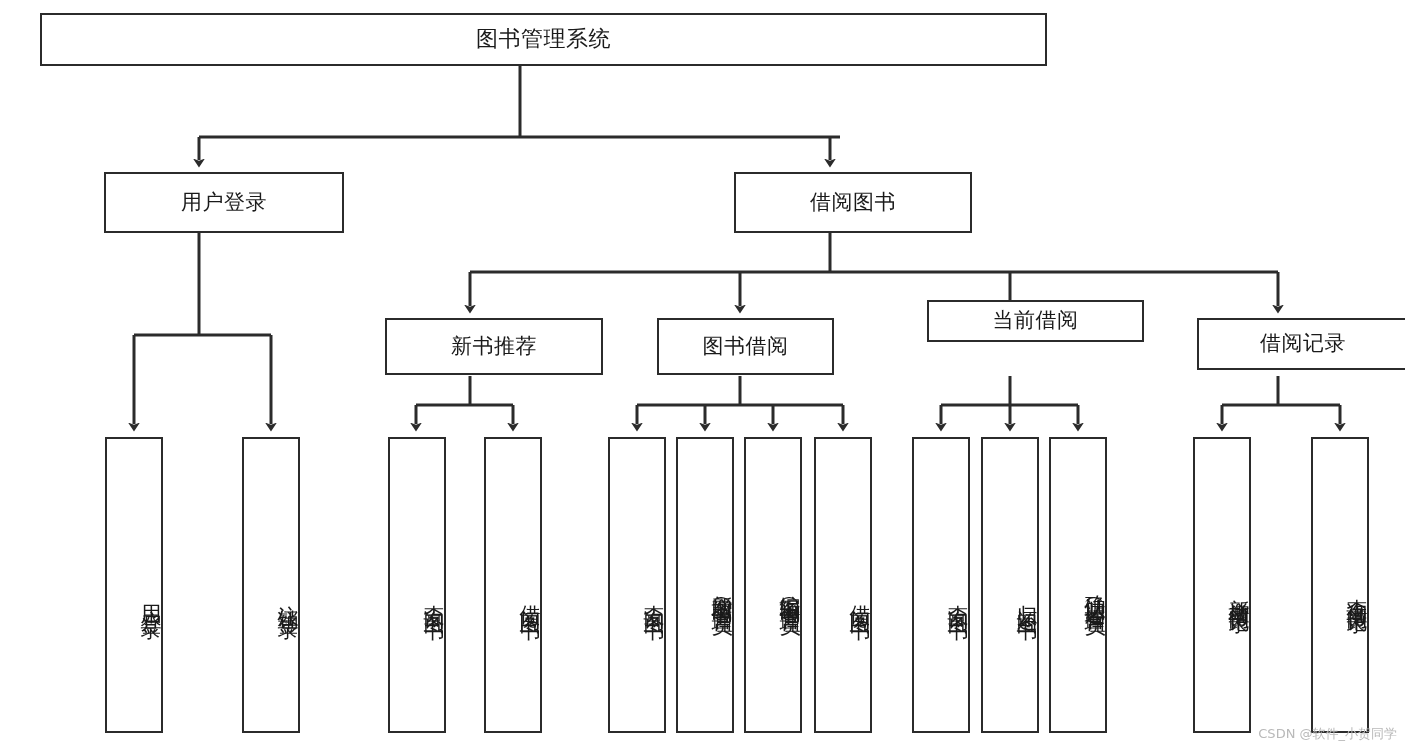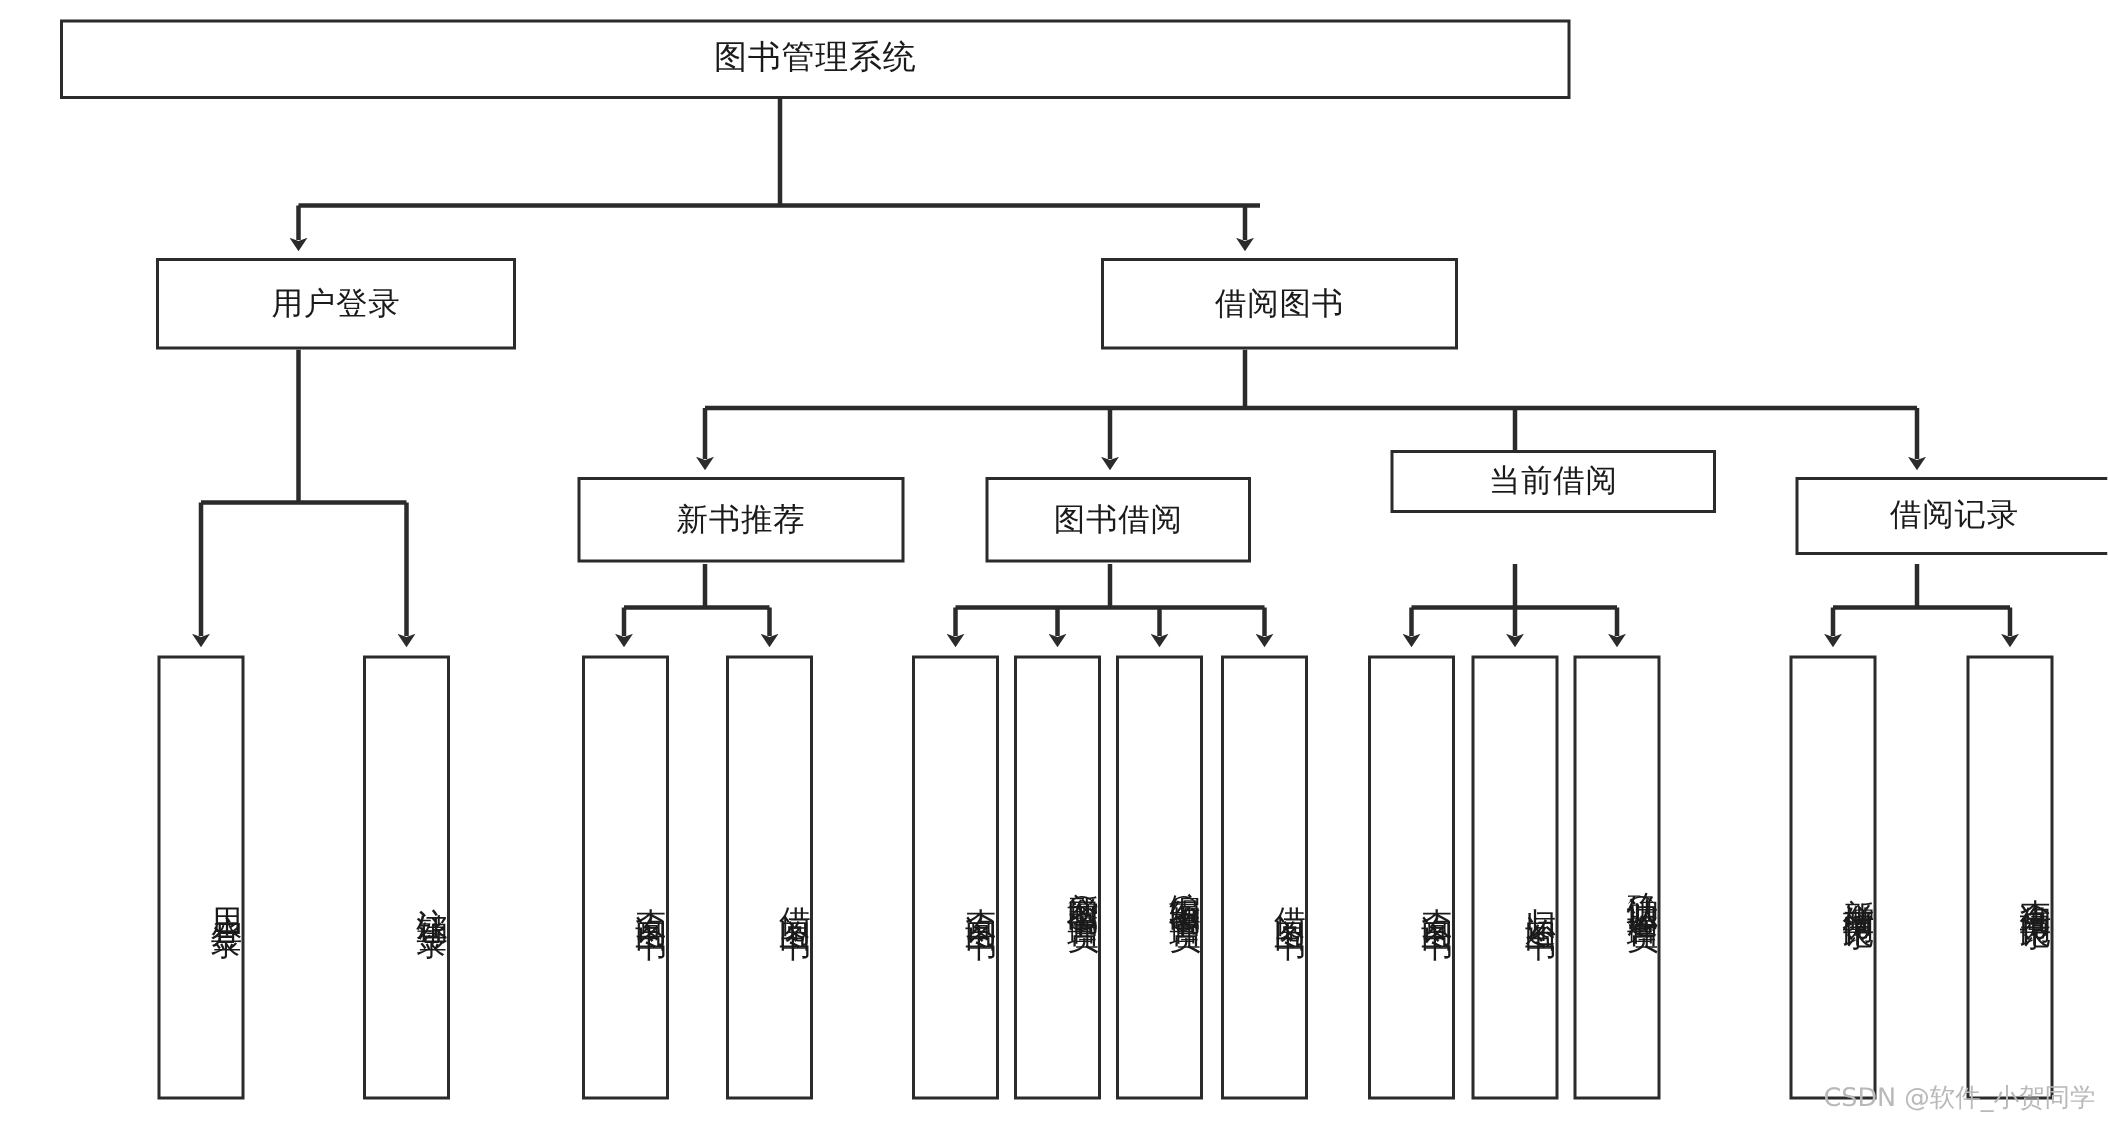--- a/index.html
+++ b/index.html
@@ -54,21 +54,21 @@
     line-height: 1.0;
   }
   .node.vertical.tall-text {
     padding-top: 12px;
     letter-spacing: 3px;
   }
   .watermark {
     position: absolute;
     right: 8px;
     bottom: 4px;
-    font-size: 17px;
+    font-size: 13px;
     color: #b9b9b9;
     white-space: nowrap;
     font-family: "DejaVu Sans", "Liberation Sans", sans-serif;
   }
 </style>
 </head>
 <body>
 
 <div id="canvas">
 

